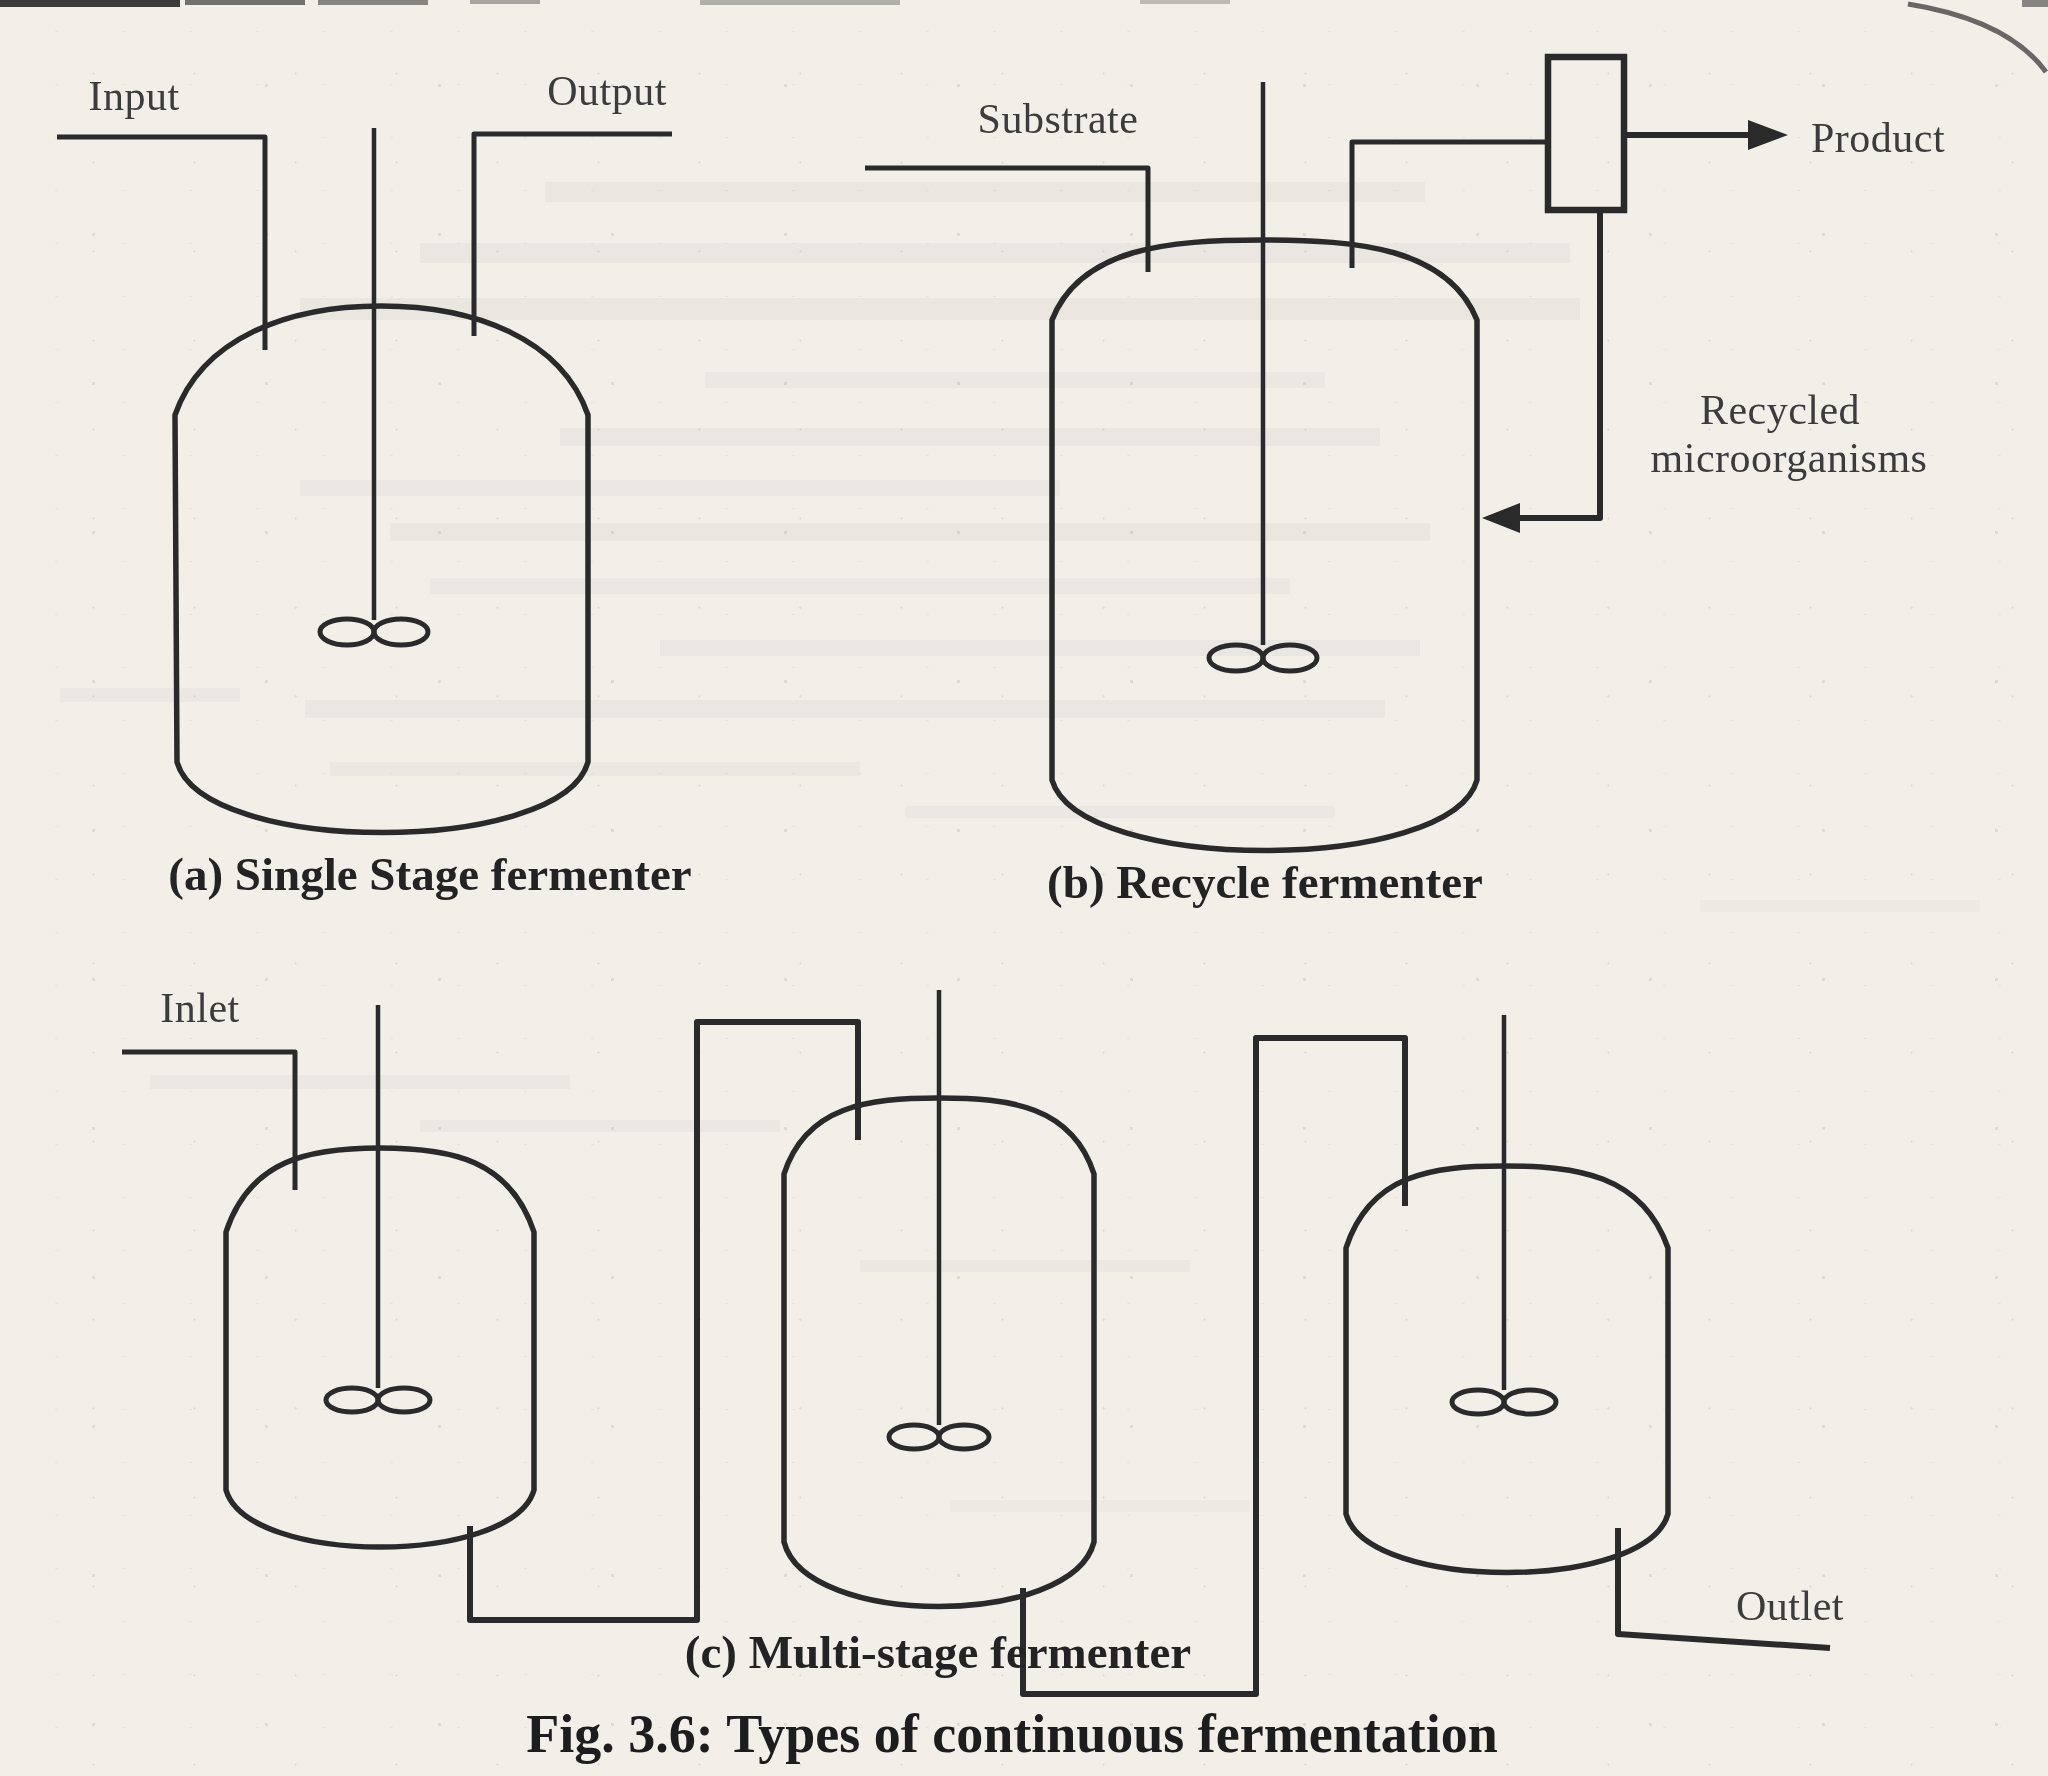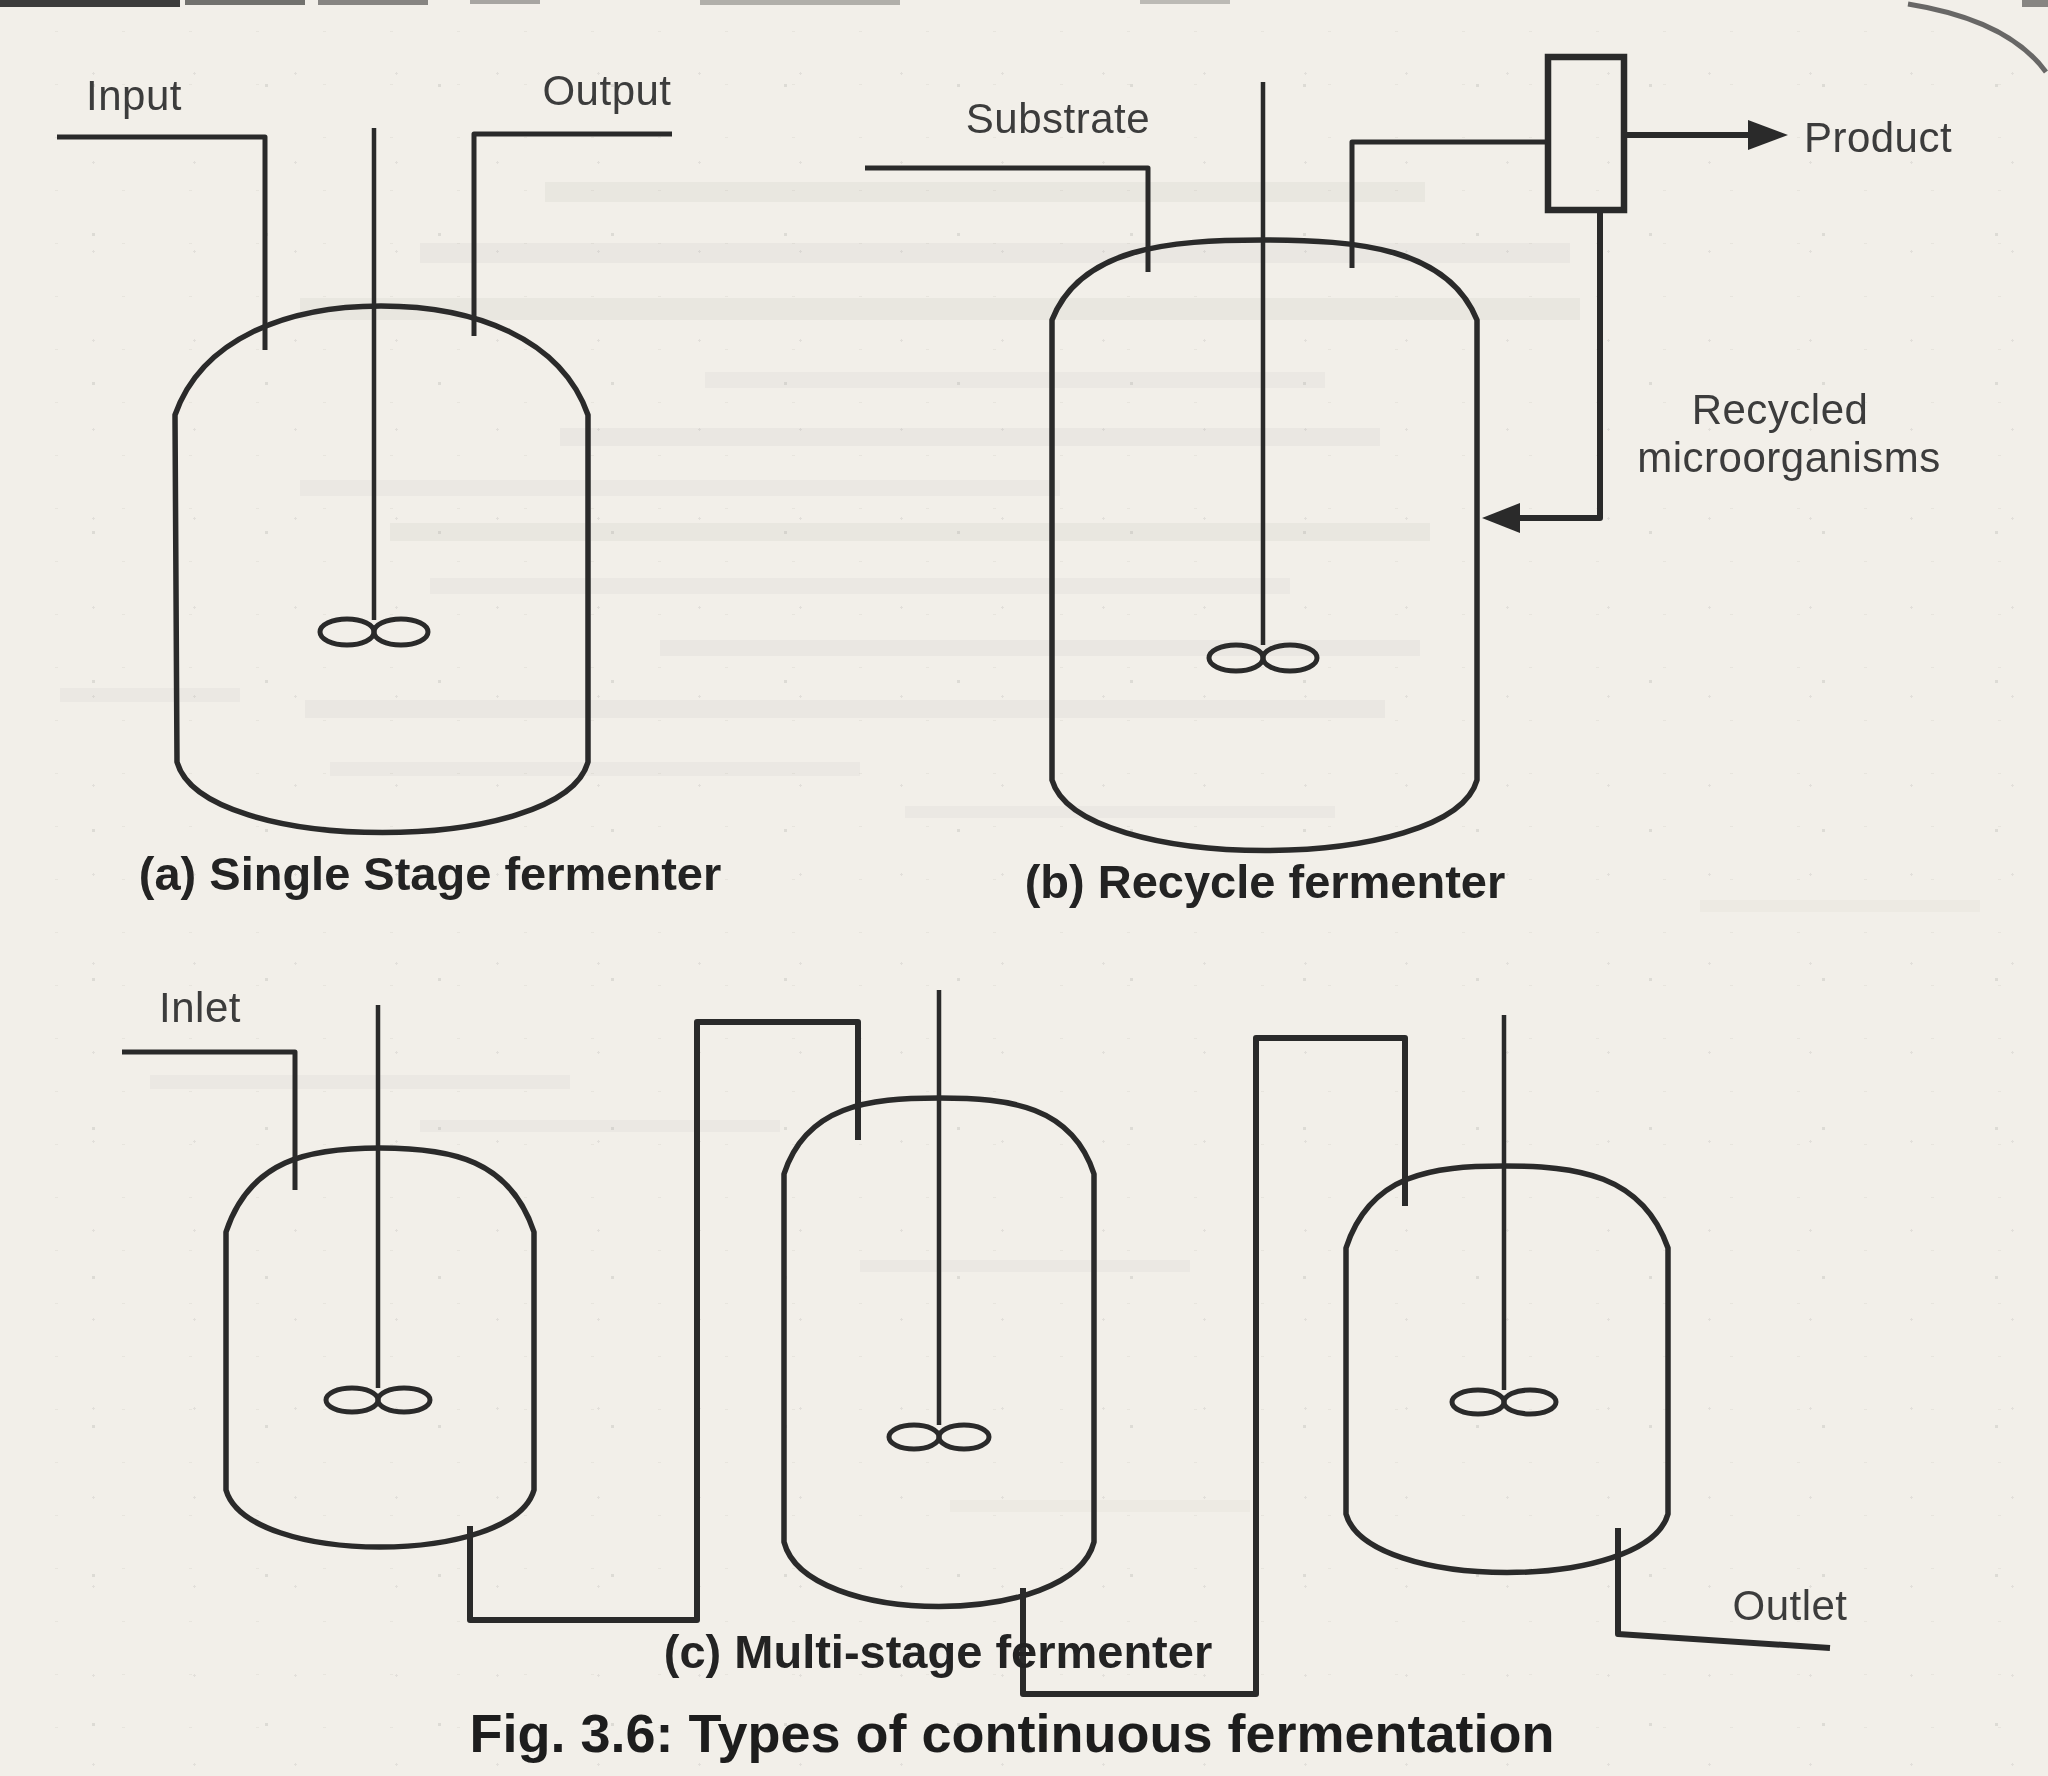--- a/index.html
+++ b/index.html
@@ -12,21 +12,21 @@
     position:relative;
     width:2048px;height:1776px;
     background-color:var(--paper);
     background-image:
       radial-gradient(rgba(40,40,40,.10) 1.6px, transparent 1.8px),
       radial-gradient(rgba(40,40,40,.08) 1.2px, transparent 1.4px),
       radial-gradient(rgba(60,55,45,.06) 1px, transparent 1.2px);
     background-size:173px 149px, 101px 89px, 67px 53px;
     background-position:7px 11px, 43px 29px, 23px 5px;
     overflow:hidden;
-    font-family:Liberation Sans, sans-serif;
+    font-family:Liberation Serif, serif;
   }
   svg{display:block;}
   .stroke{stroke:var(--ink);fill:none;stroke-linecap:butt;stroke-linejoin:round;}
   .vessel{stroke-width:5.5;}
   .shaft{stroke-width:4.5;}
   .pipe{stroke-width:5;}
   .thickpipe{stroke-width:6;}
   .impeller{stroke-width:5;}
   .arrowline{stroke-width:6;}
   .arrowhead{fill:var(--ink);stroke:none;}

